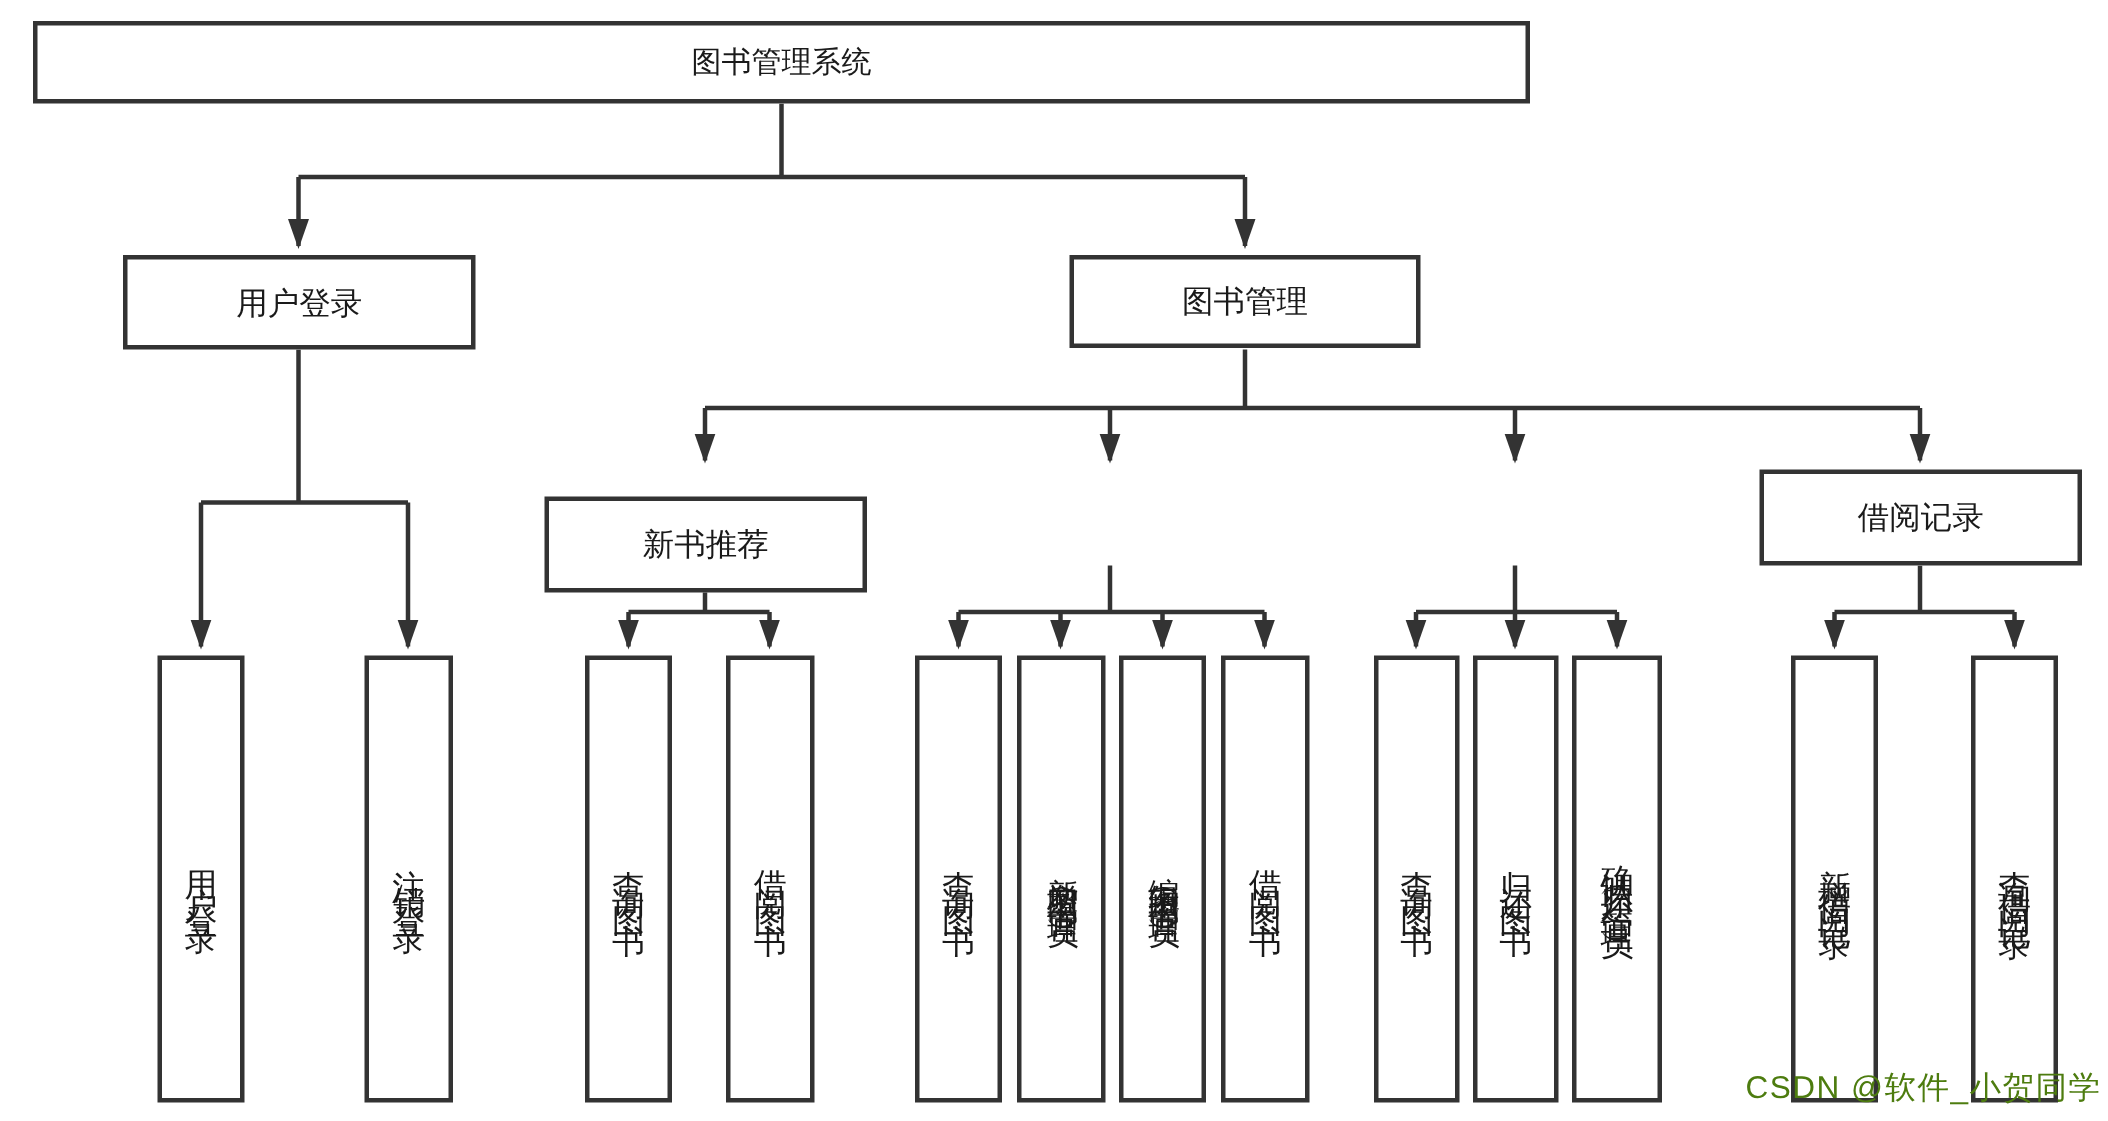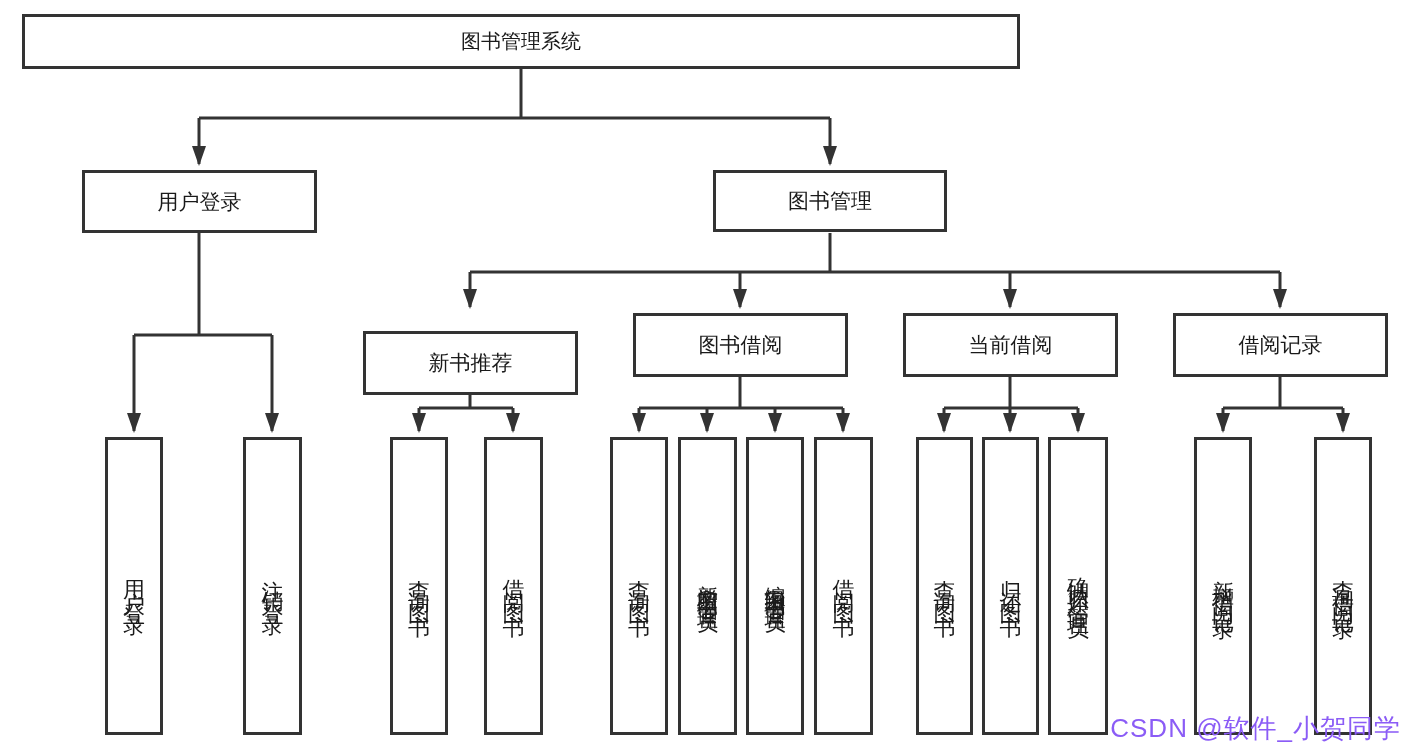--- a/index.html
+++ b/index.html
@@ -33,22 +33,22 @@
     text-orientation:mixed;
     white-space:nowrap;
   }
   .s4 span{letter-spacing:12px;}
   .s6 span{letter-spacing:8px;}
   .s8 span{letter-spacing:6px;}
   .s9 span{letter-spacing:4px;font-size:21px;}
   .watermark{
     position:absolute;
     right:4px;top:711px;
-    font-size:26px;
-    color:#8b5cf6;
+    font-size:21px;
+    color:#4d7c0f;
     letter-spacing:1px;
     white-space:nowrap;
   }
 </style>
 </head>
 <body>
 
 <div id="stage">
 
   <svg id="wires" viewBox="0 0 1405 747" xmlns="http://www.w3.org/2000/svg">
@@ -100,22 +100,20 @@
       <path d="M1343 408 V431" marker-end="url(#ah)"></path>
     </g>
   </svg>
 
   <div class="box root" style="left:22px;top:14px;width:998px;height:55px;">图书管理系统</div>
 
   <div class="box lvl" style="left:82px;top:170px;width:235px;height:63px;">用户登录</div>
   <div class="box lvl" style="left:713px;top:170px;width:234px;height:62px;">图书管理</div>
 
   <div class="box lvl" style="left:363px;top:331px;width:215px;height:64px;">新书推荐</div>
-  <div class="box lvl" style="left:633px;top:313px;width:215px;height:64px;">图书借阅</div>
-  <div class="box lvl" style="left:903px;top:313px;width:215px;height:64px;">当前借阅</div>
   <div class="box lvl" style="left:1173px;top:313px;width:215px;height:64px;">借阅记录</div>
 
   <div class="box leaf s4" style="left:105px;width:58px;">
     <span>用户登录</span>
     </div>
   <div class="box leaf s4" style="left:243px;width:59px;">
     <span>注销登录</span>
     </div>
 
   <div class="box leaf s4" style="left:390px;width:58px;">

